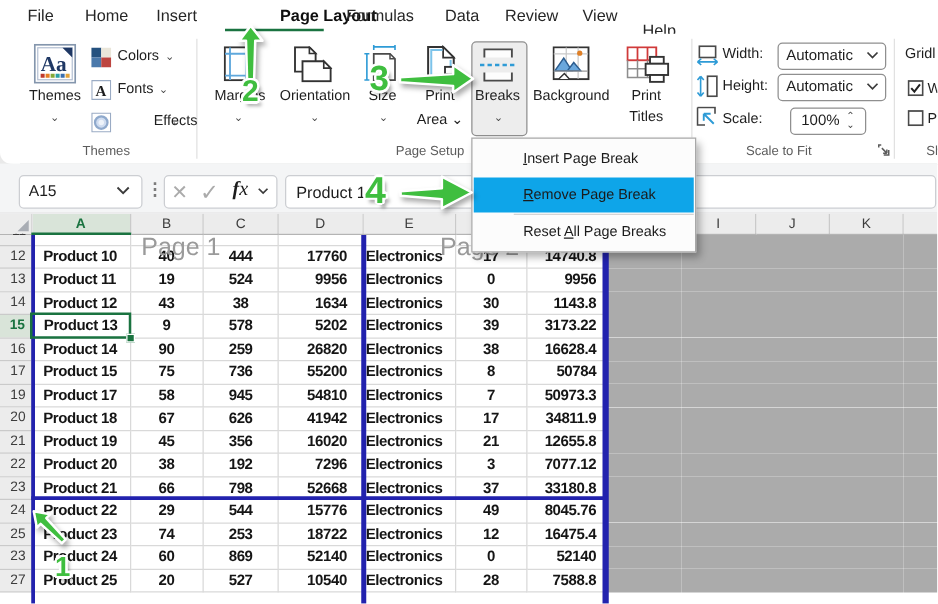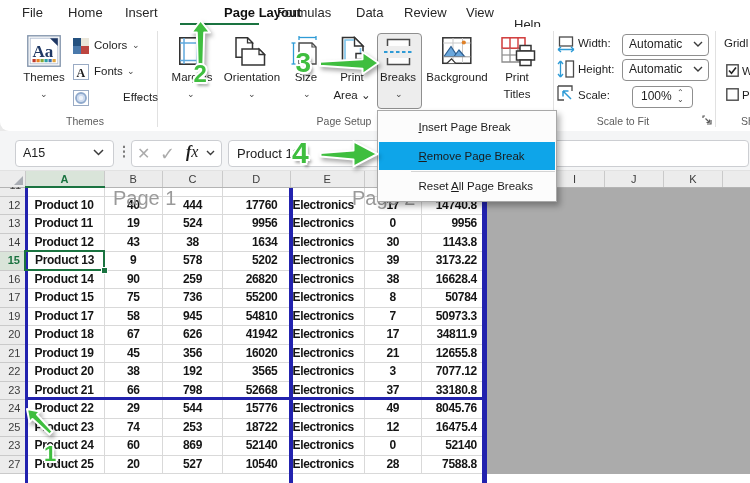--- a/index.html
+++ b/index.html
@@ -446,21 +446,21 @@
             <td class="gray"></td>
             <td class="gray"></td>
             <td class="gray"></td>
             <td class="gray"></td>
           </tr>
       <tr>
             <td class="rh">22</td>
             <td class="c txt">Product 20</td>
             <td class="c num">38</td>
             <td class="c num">192</td>
-            <td class="c numr">3565</td>
+            <td class="c numr">7296</td>
             <td class="c ehdr">Electronics</td>
             <td class="c num">3</td>
             <td class="c numg">7077.12</td>
             <td class="gray"></td>
             <td class="gray"></td>
             <td class="gray"></td>
             <td class="gray"></td>
             <td class="gray"></td>
           </tr>
       <tr>

